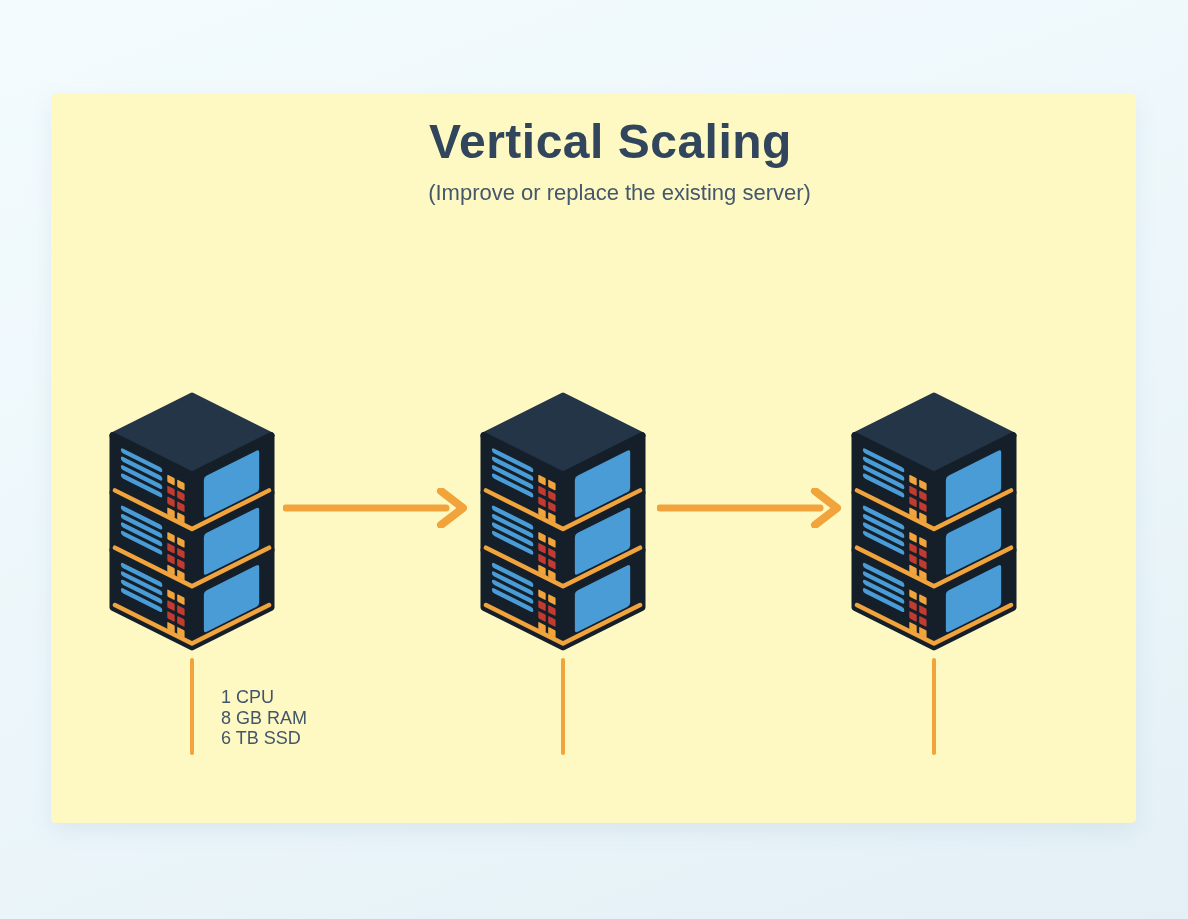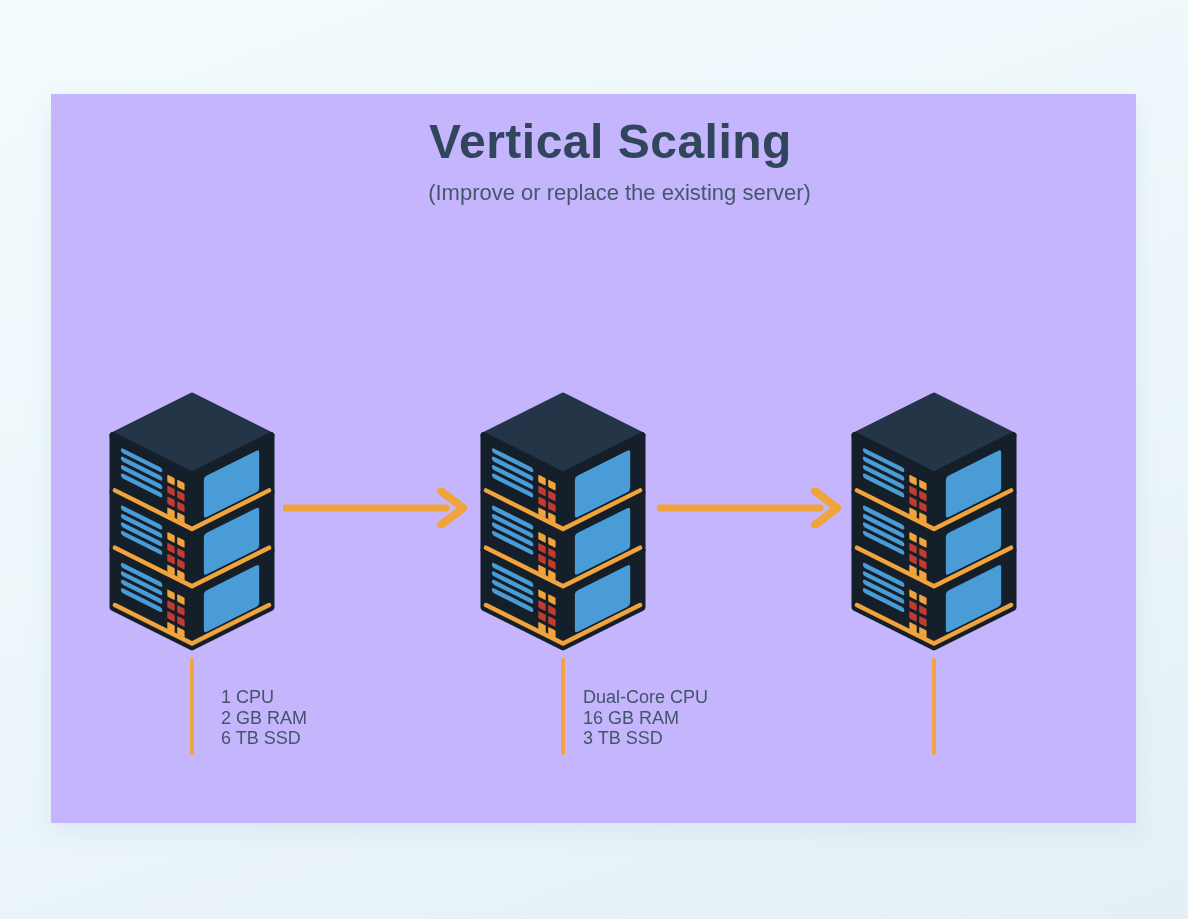--- a/index.html
+++ b/index.html
@@ -5,21 +5,21 @@
   html,body{margin:0;padding:0;}
   body{
     width:1188px;height:919px;
     font-family:"Liberation Sans","DejaVu Sans",sans-serif;
     background:linear-gradient(160deg,#f3fbfe 0%,#ecf6fa 55%,#e4f0f6 100%);
     overflow:hidden;
   }
   .canvas{position:relative;width:1188px;height:919px;}
   .card{
     position:absolute;left:51px;top:94px;width:1085px;height:729px;
-    background:#c4b5fd;border-radius:0;
+    background:#fef9c3;border-radius:5px;
     box-shadow:0 8px 22px rgba(110,150,170,0.12);
   }
   .hdr-title{
     position:absolute;top:22px;left:0;right:0;padding-left:34px;
     text-align:center;font-size:48px;line-height:52px;font-weight:bold;
     letter-spacing:0.5px;color:#31465C;margin:0;
   }
   .hdr-sub{
     position:absolute;top:86px;left:16px;right:0;padding-left:36px;
     text-align:center;font-size:22px;line-height:26px;color:#44576C;
@@ -93,38 +93,33 @@
 
     <h1 class="hdr-title">Vertical Scaling</h1>
     <div class="hdr-sub">(Improve or replace the existing server)</div>
 
     <svg class="server-art s1" viewBox="-4 -44 168 262">
       <use href="#server-art"></use>
     </svg>
     <div class="connector s1"></div>
     <div class="specs s1">
       <div>1 CPU</div>
-      <div>2 GB RAM</div>
+      <div>8 GB RAM</div>
       <div>6 TB SSD</div>
     </div>
 
     <svg class="arrow a1" viewBox="0 0 186 40">
       <line x1="3" y1="20" x2="163" y2="20" stroke="#F1A33C" stroke-width="7" stroke-linecap="round"></line>
       <polyline points="158,3 180,20 158,37" fill="none" stroke="#F1A33C" stroke-width="8" stroke-linecap="round" stroke-linejoin="round"></polyline>
     </svg>
 
     <svg class="server-art s2" viewBox="-4 -44 168 262">
       <use href="#server-art"></use>
     </svg>
     <div class="connector s2"></div>
-    <div class="specs s2">
-      <div>Dual-Core CPU</div>
-      <div>16 GB RAM</div>
-      <div>3 TB SSD</div>
-    </div>
 
     <svg class="arrow a2" viewBox="0 0 186 40">
       <line x1="3" y1="20" x2="163" y2="20" stroke="#F1A33C" stroke-width="7" stroke-linecap="round"></line>
       <polyline points="158,3 180,20 158,37" fill="none" stroke="#F1A33C" stroke-width="8" stroke-linecap="round" stroke-linejoin="round"></polyline>
     </svg>
 
     <svg class="server-art s3" viewBox="-4 -44 168 262">
       <use href="#server-art"></use>
     </svg>
     <div class="connector s3"></div>

